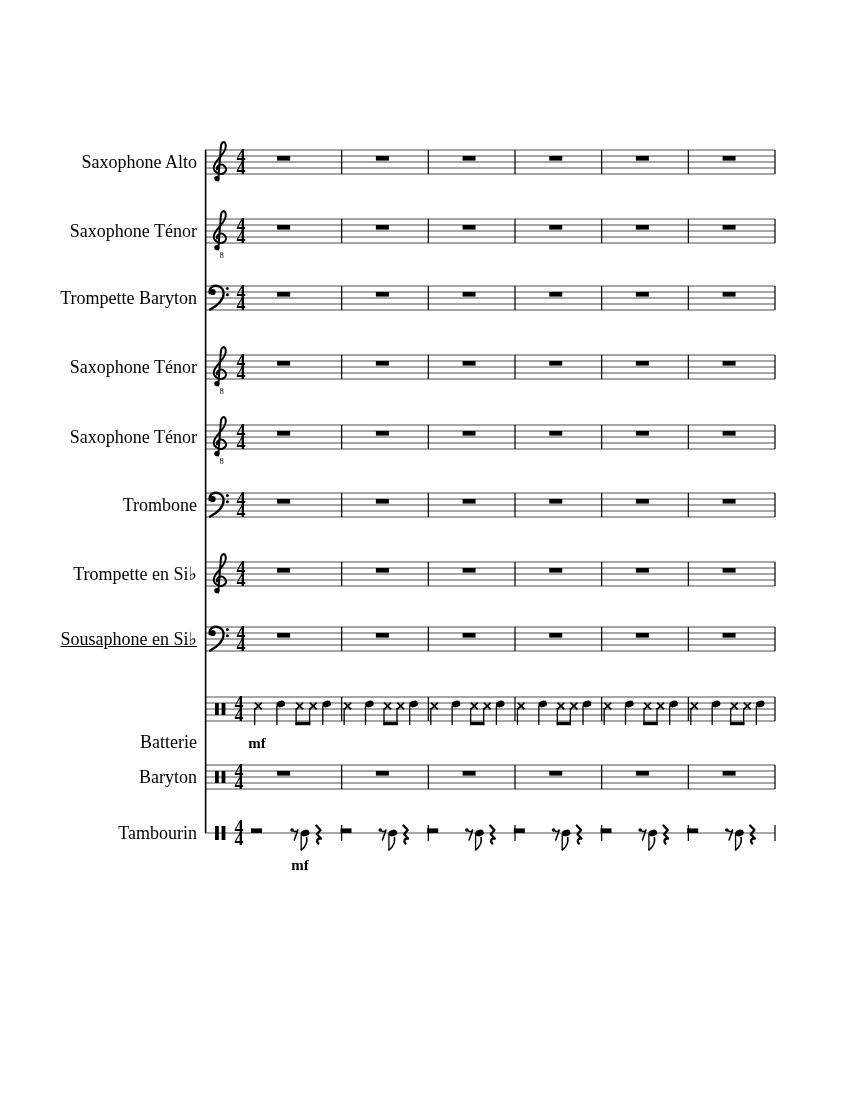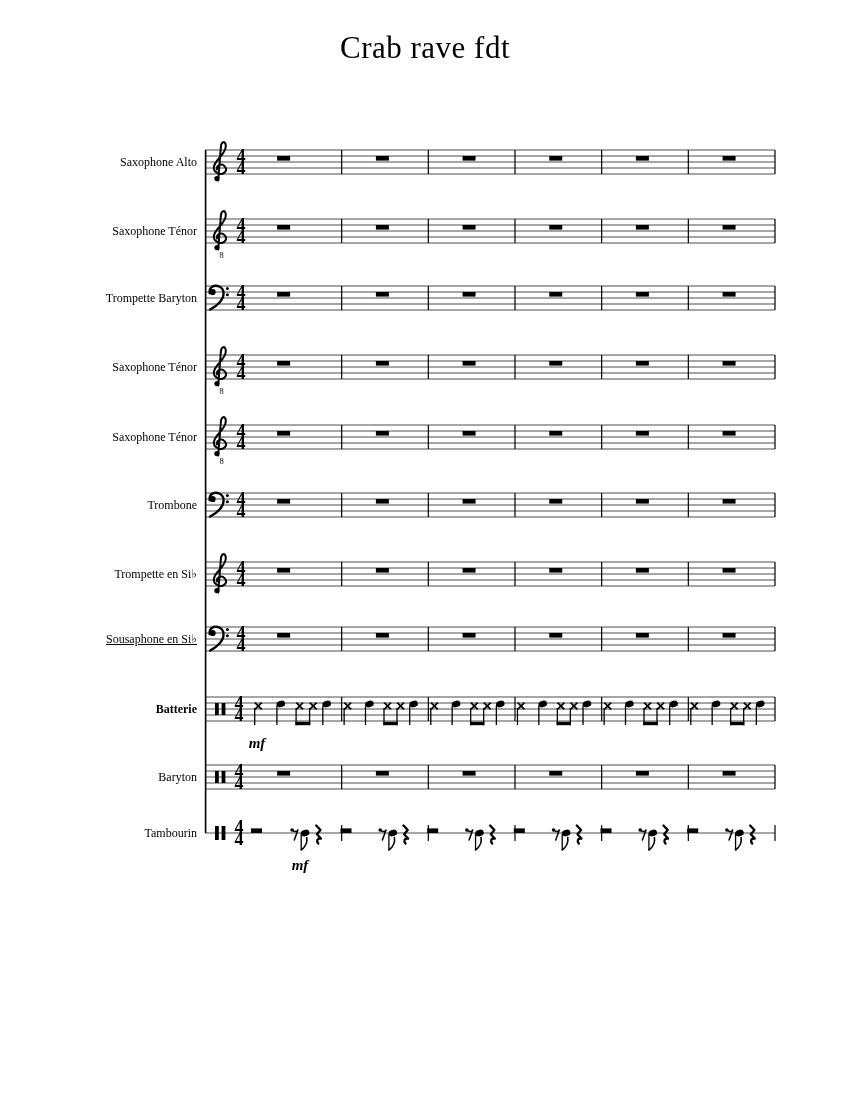--- a/index.html
+++ b/index.html
@@ -8,34 +8,33 @@
     font-family:"Liberation Serif","DejaVu Serif",serif;color:#000;
     overflow:hidden;
   }
   .title{
     position:absolute;top:30px;left:0;width:850px;margin:0;
     text-align:center;font-size:31px;font-weight:400;letter-spacing:.5px;
     font-family:"Liberation Serif","DejaVu Serif",serif;
   }
   .staff-label{
     position:absolute;left:0;width:197px;height:18px;line-height:18px;
-    text-align:right;font-size:12px;white-space:nowrap;
+    text-align:right;font-size:18px;white-space:nowrap;
   }
   .dyn{
     position:absolute;transform:translateX(-50%);
-    font-size:15px;font-weight:bold;font-style:italic;
+    font-size:15px;font-weight:bold;
     font-family:"Liberation Serif","DejaVu Serif",serif;
   }
   svg#notation{position:absolute;top:0;left:0;}
 </style>
 </head>
 <body>
 
 <div class="sheet">
-  <h1 class="title">Crab rave fdt</h1>
   <svg id="notation" width="850" height="1100" viewBox="0 0 850 1100">
       <g>
         <line x1="205" y1="150" x2="775" y2="150" stroke="#4d4d4d" stroke-width="1"></line>
         <line x1="205" y1="156" x2="775" y2="156" stroke="#4d4d4d" stroke-width="1"></line>
         <line x1="205" y1="162" x2="775" y2="162" stroke="#4d4d4d" stroke-width="1"></line>
         <line x1="205" y1="168" x2="775" y2="168" stroke="#4d4d4d" stroke-width="1"></line>
         <line x1="205" y1="174" x2="775" y2="174" stroke="#4d4d4d" stroke-width="1"></line>
         <line x1="341.6666666666667" y1="150" x2="341.6666666666667" y2="174" stroke="#000000" stroke-width="1.2"></line>
         <line x1="428.33333333333337" y1="150" x2="428.33333333333337" y2="174" stroke="#000000" stroke-width="1.2"></line>
         <line x1="515" y1="150" x2="515" y2="174" stroke="#000000" stroke-width="1.2"></line>
@@ -488,19 +487,19 @@
     </svg>
   <div id="labels">
       <div class="staff-label" style="top: 153px;">Saxophone Alto</div>
       <div class="staff-label" style="top: 222px;">Saxophone Ténor</div>
       <div class="staff-label" style="top: 289px;">Trompette Baryton</div>
       <div class="staff-label" style="top: 358px;">Saxophone Ténor</div>
       <div class="staff-label" style="top: 428px;">Saxophone Ténor</div>
       <div class="staff-label" style="top: 496px;">Trombone</div>
       <div class="staff-label" style="top: 565px;">Trompette en Si♭</div>
       <div class="staff-label" style="top: 630px; text-decoration: underline;">Sousaphone en Si♭</div>
-      <div class="staff-label" style="top: 700px; font-weight: bold;">Batterie</div>
+      <div class="staff-label" style="top: 733px;">Batterie</div>
       <div class="staff-label" style="top: 768px;">Baryton</div>
       <div class="staff-label" style="top: 824px;">Tambourin</div>
     </div>
 <div class="dyn" style="left: 257px; top: 735px;">mf</div>
     <div class="dyn" style="left: 300px; top: 857px;">mf</div>
   </div>
 
 </body></html>

